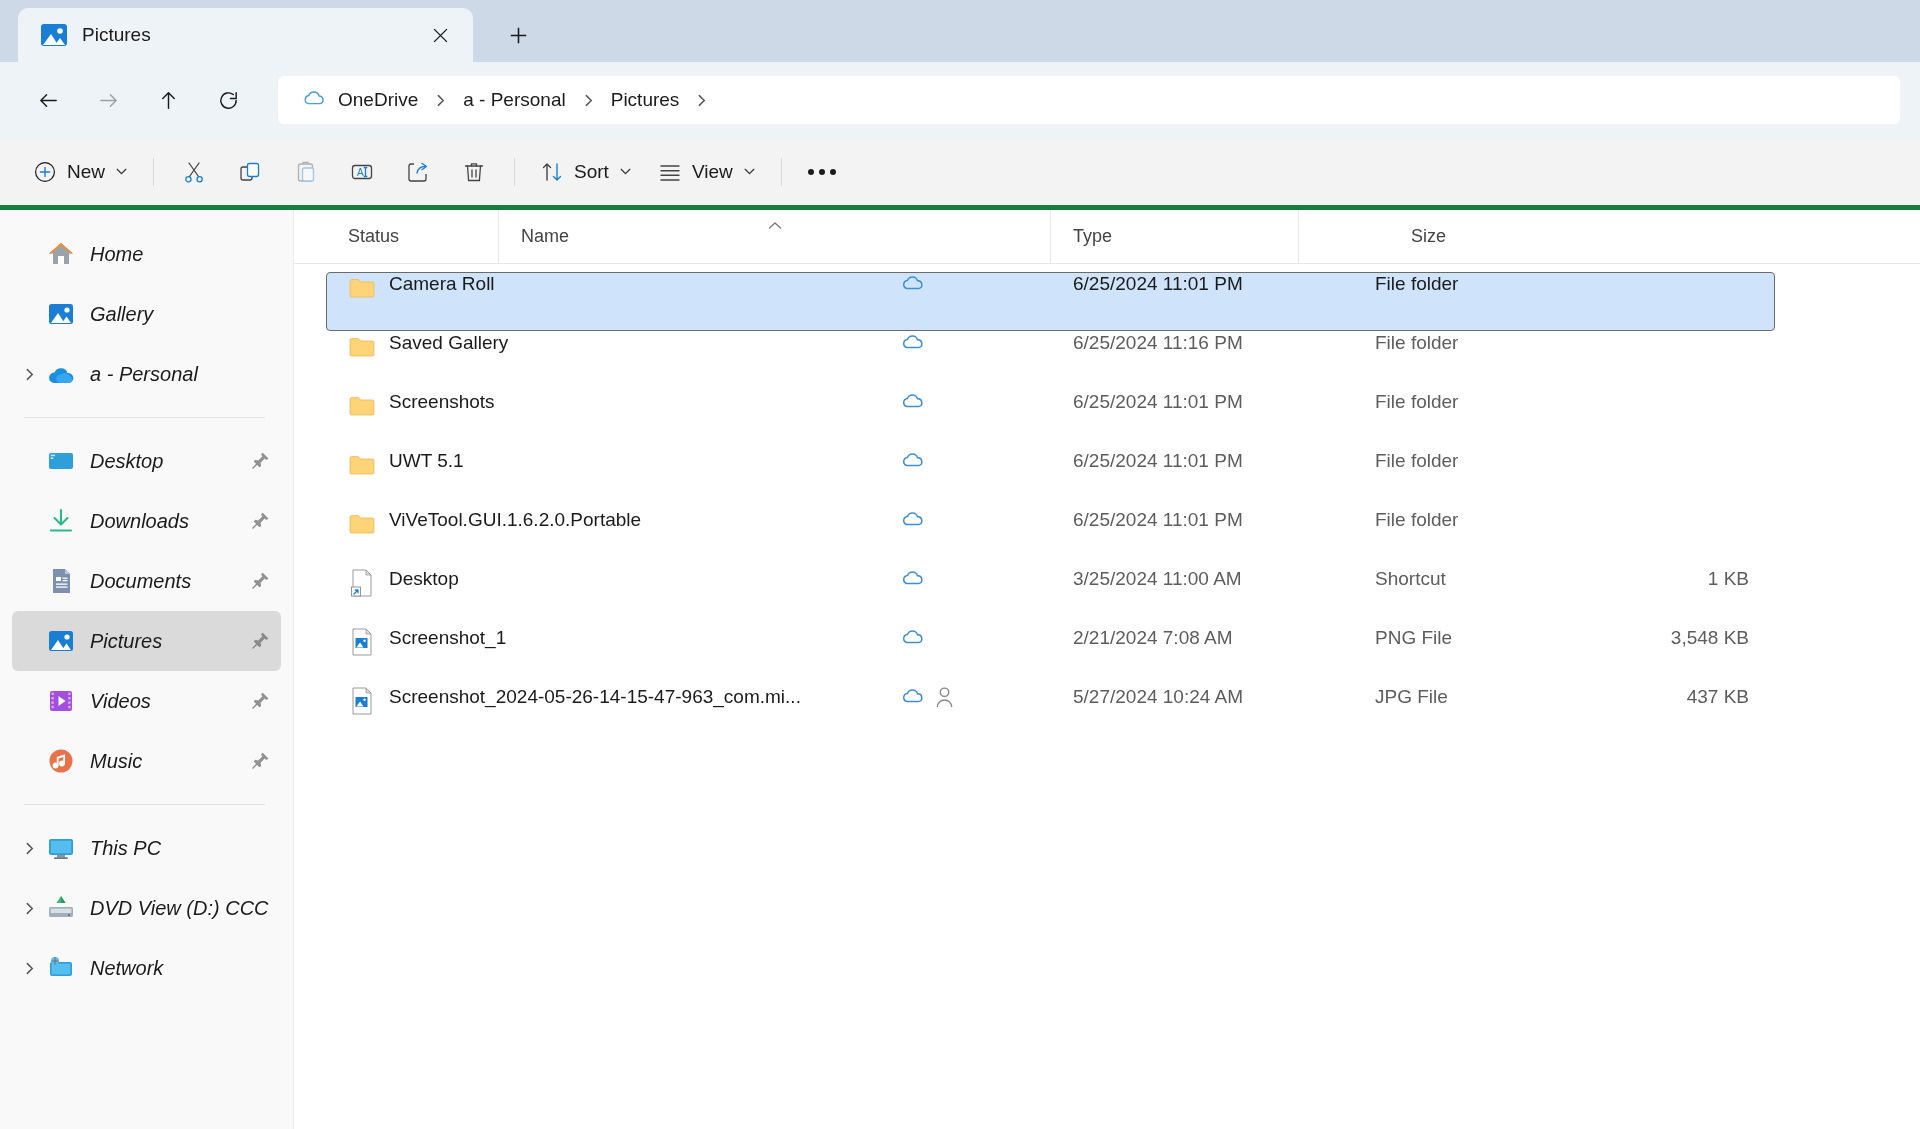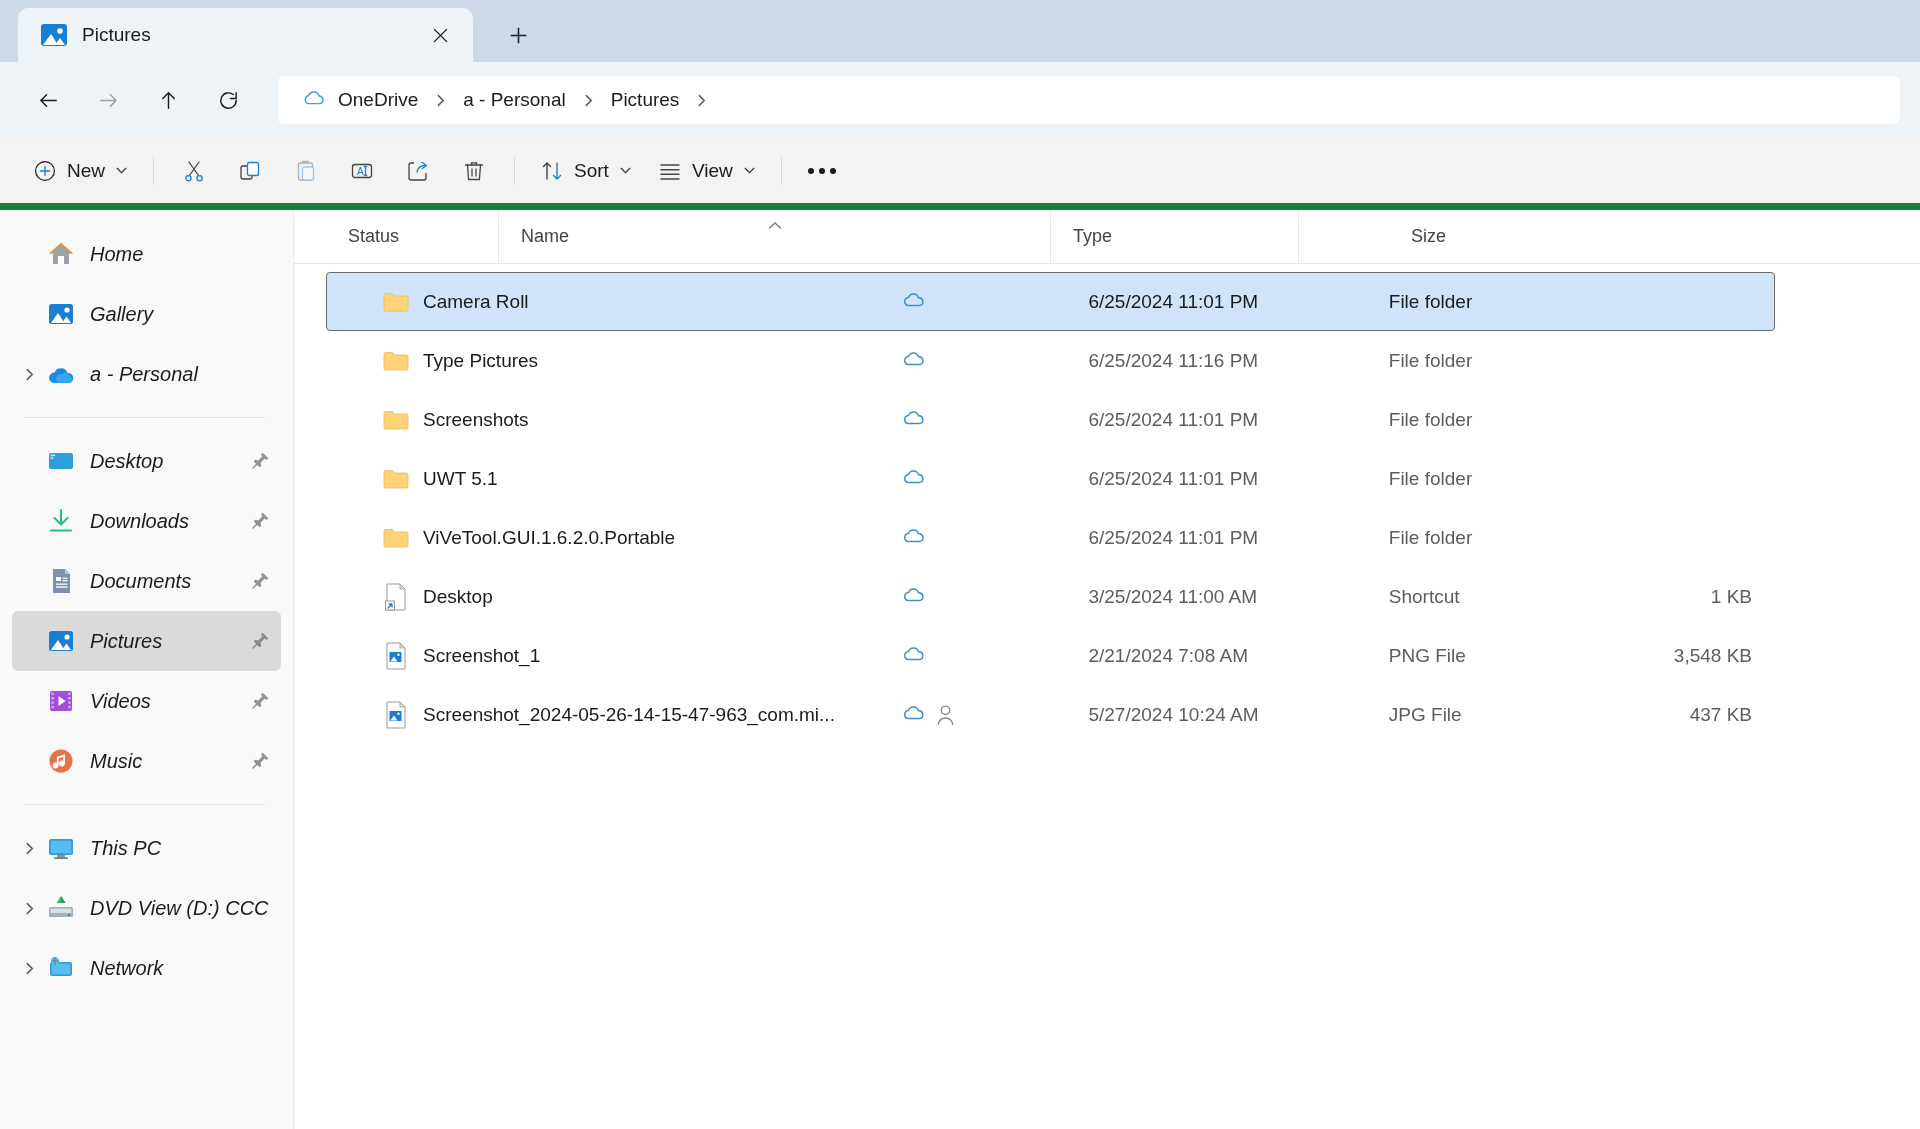--- a/index.html
+++ b/index.html
@@ -89,21 +89,21 @@
     display: flex; align-items: center; justify-content: center;
     padding: 0 4px;
   }
   .crumb-sep svg { width: 13px; height: 13px; }
   .crumb-cloud { width: 25px; height: 25px; flex: none; }
 
   
   .toolbar {
     height: 72px;
     background: #f3f3f3;
-    border-bottom: 7px solid #15803d;
+    border-bottom: 5px solid #15803d;
     display: flex; align-items: center;
     padding: 0 20px;
     flex: none;
   }
   .tb-item {
     height: 46px;
     display: flex; align-items: center; justify-content: center;
     gap: 10px;
     border-radius: 6px;
     padding: 0 13px;
@@ -205,25 +205,25 @@
     padding-left: 0;
     border: 1px solid transparent;
     border-radius: 4px;
   }
   .row.selected {
     background: #cfe4fa;
     border-color: #6b6b6b;
   }
   .cell {
     height: 100%;
-    display: flex; align-items: center;
+    display: flex; align-items: flex-start;
     padding-left: 22px;
     font-size: 19px;
     color: #5d5d5d;
-    white-space: nowrap; overflow: hidden; margin-left: 34px;
+    white-space: nowrap; overflow: hidden;
   }
   .row.selected .cell { color: #1b1b1b; }
   .cell.name { color: #1b1b1b; gap: 14px; }
   .cell.size { justify-content: flex-end; padding-right: 22px; }
   .cell.status { gap: 10px; }
   .file-icon { width: 26px; height: 30px; flex: none; display: flex; align-items: center; }
   .cloud-ic { width: 24px; height: 24px; }
   .person-ic { width: 19px; height: 22px; }
 </style>
 </head>
@@ -669,21 +669,21 @@
           <div class="cell size c-size"></div>
         </div>
 
         <div class="row">
           <div class="cell name c-name">
             <span class="file-icon">
               <svg viewBox="0 0 26 22">
                   <path d="M1 4.2 A1.6 1.6 0 0 1 2.6 2.6 H9.4 L11.6 5 H23.4 A1.6 1.6 0 0 1 25 6.6 V18.4 A1.6 1.6 0 0 1 23.4 20 H2.6 A1.6 1.6 0 0 1 1 18.4 Z" fill="#ffd479" stroke="#e8b858" stroke-width=".8"></path>
                 </svg>
             </span>
-            <span>Type Pictures</span>
+            <span>Saved Gallery</span>
           </div>
           <div class="cell status c-status">
             <span class="cloud-ic">
               <svg viewBox="0 0 24 20" fill="none" stroke="#3f8fd0" stroke-width="1.5">
                   <path d="M6 15.5 A4.1 4.1 0 0 1 6.5 7.4 A5.3 5.3 0 0 1 16.5 7.8 A3.9 3.9 0 0 1 17.7 15.5 Z"></path>
                 </svg>
             </span>
           </div>
           <div class="cell c-date">6/25/2024 11:16 PM</div>
           <div class="cell c-type">File folder</div>

